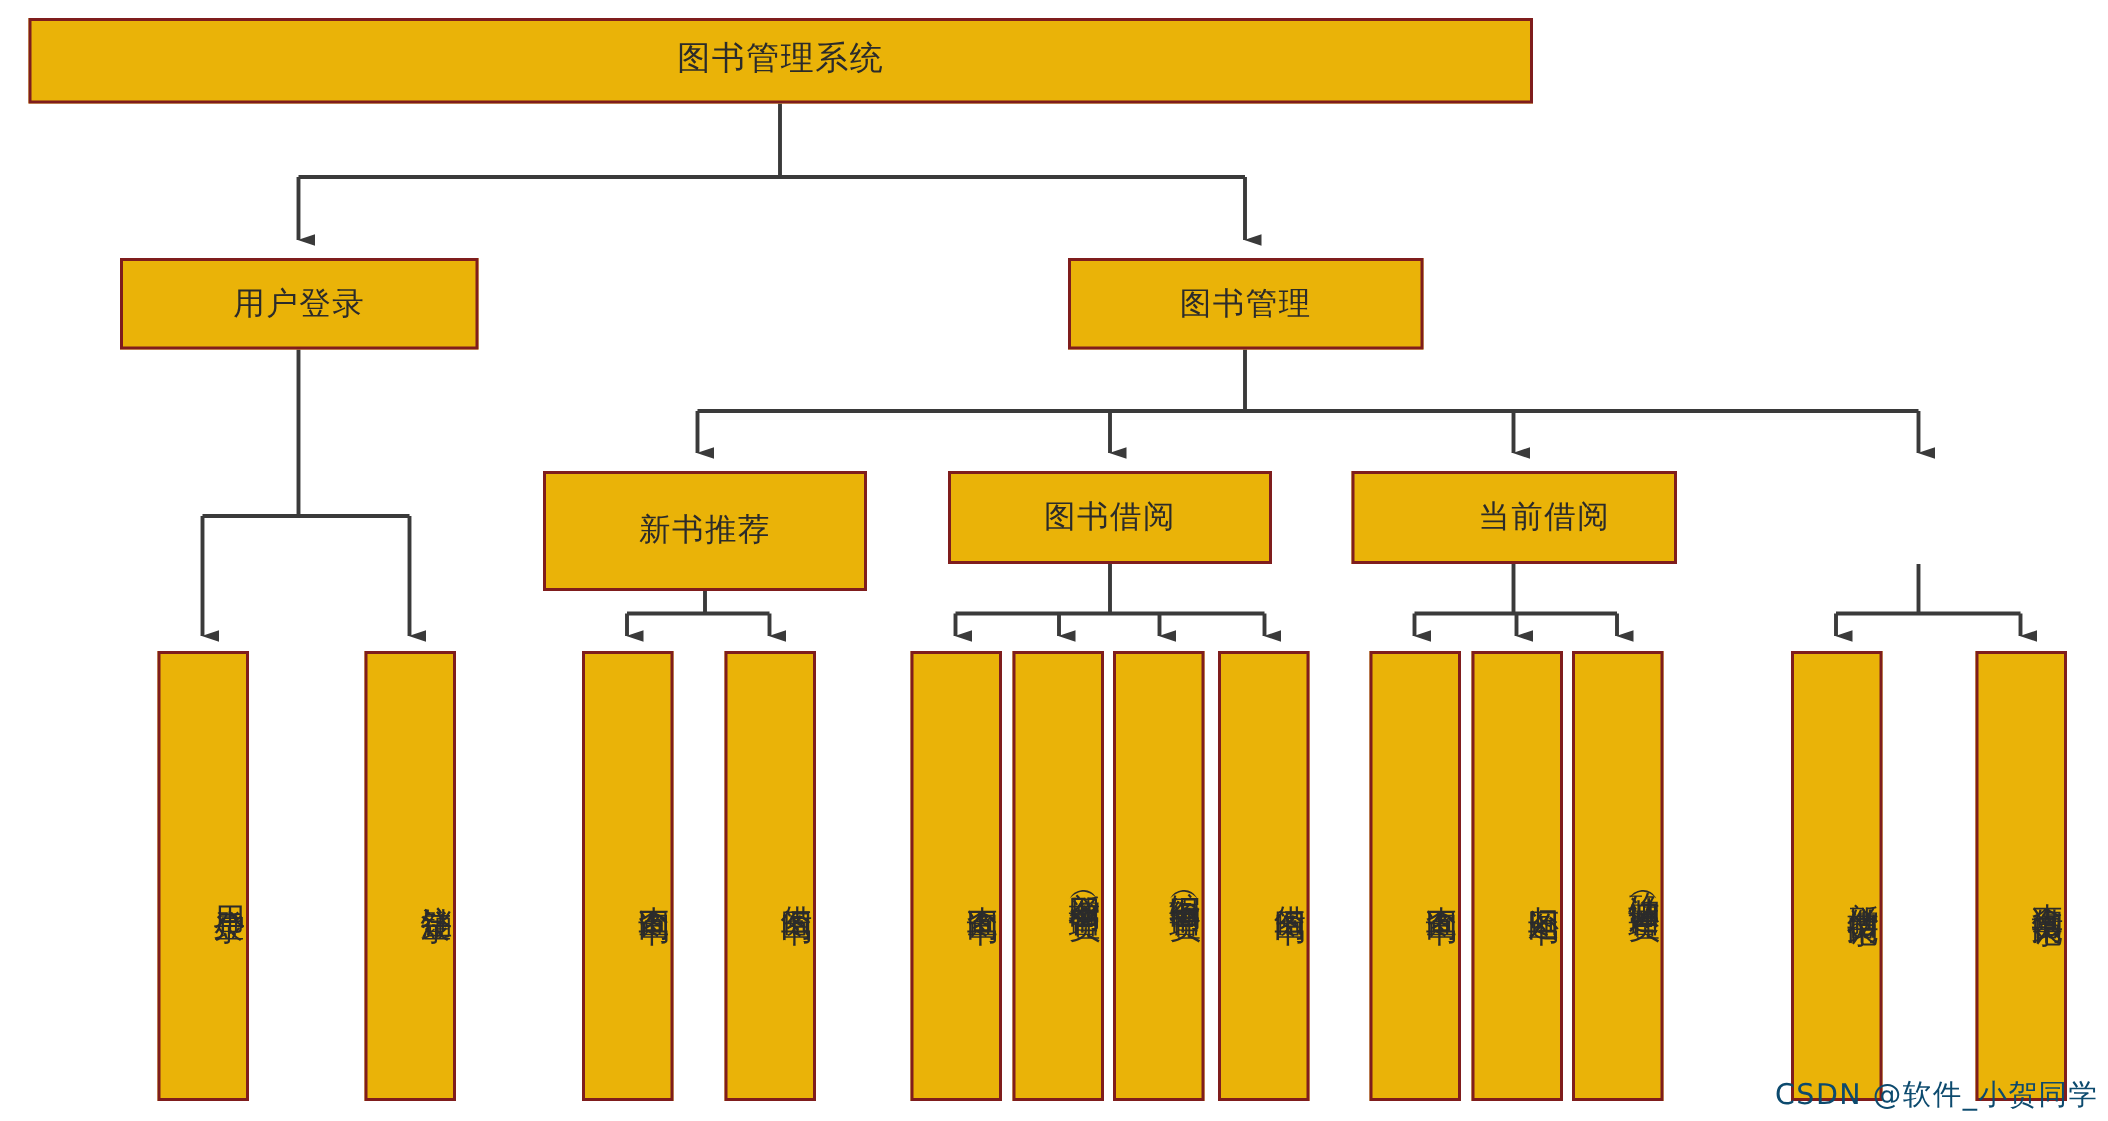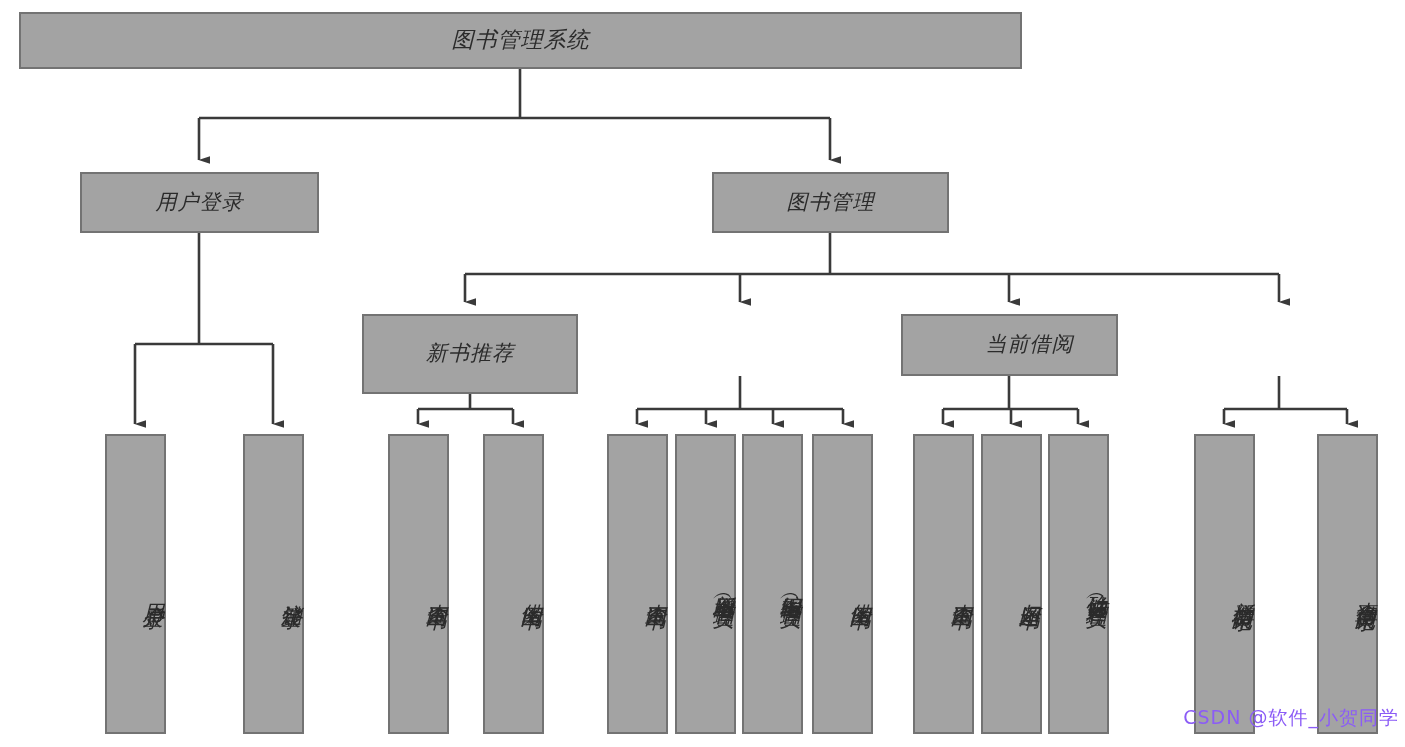--- a/index.html
+++ b/index.html
@@ -2,27 +2,26 @@
 <html><head>
 <meta charset="utf-8">
 <style>
   html,body{margin:0;padding:0;background:#ffffff;}
   body{font-family:"DejaVu Sans","Liberation Sans",sans-serif;}
   #stage{position:relative;width:1405px;height:747px;background:#fff;overflow:hidden;}
   svg#wires{position:absolute;left:0;top:0;width:1405px;height:747px;}
   .node{
     position:absolute;
     box-sizing:border-box;
-    background:#a3a3a3;
-    border:2px solid #737373;
+    background:#eab308;
+    border:2px solid #7f1d1d;
     display:flex;
     align-items:center;
     justify-content:center;
     color:#2b2b2b;
-    font-style:italic;
   }
   .node.h{
     font-size:21px;
     letter-spacing:1px;
     line-height:1.2;
     white-space:nowrap;
   }
   .node.v{
     font-size:21px;
     letter-spacing:2px;
@@ -31,23 +30,23 @@
     align-items:flex-start;
     justify-content:center;
     padding-top:14px;
     line-height:1.12;
   }
   .node.v.tall{padding-top:6px;}
   #root{font-size:22px;}
   #watermark{
     position:absolute;
     right:6px;
-    bottom:16px;
+    bottom:4px;
     font-size:19px;
-    color:#8b5cf6;
+    color:#0c4a6e;
     letter-spacing:1px;
     white-space:nowrap;
     pointer-events:none;
   }
 </style>
 </head>
 <body>
 
 <div id="stage">
 
@@ -102,20 +101,21 @@
   </svg>
 
   <div class="node h" id="root" style="left:19px;top:12px;width:1003px;height:57px;">图书管理系统</div>
 
   <div class="node h" style="left:80px;top:172px;width:239px;height:61px;">用户登录</div>
 
   <div class="node h" style="left:712px;top:172px;width:237px;height:61px;text-align:center;">图书管理</div>
 
   <div class="node h" style="left:362px;top:314px;width:216px;height:80px;">新书推荐</div>
 
+  <div class="node h" style="left:632px;top:314px;width:216px;height:62px;">图书借阅</div>
 
   <div class="node h" style="left:901px;top:314px;width:217px;height:62px;padding-left:40px;">当前借阅</div>
 
 
   <div class="node v" style="left:105px;top:434px;width:61px;height:300px;">用户登录</div>
 
   <div class="node v" style="left:243px;top:434px;width:61px;height:300px;">注销登录</div>
 
   <div class="node v" style="left:388px;top:434px;width:61px;height:300px;">查询图书</div>
 

